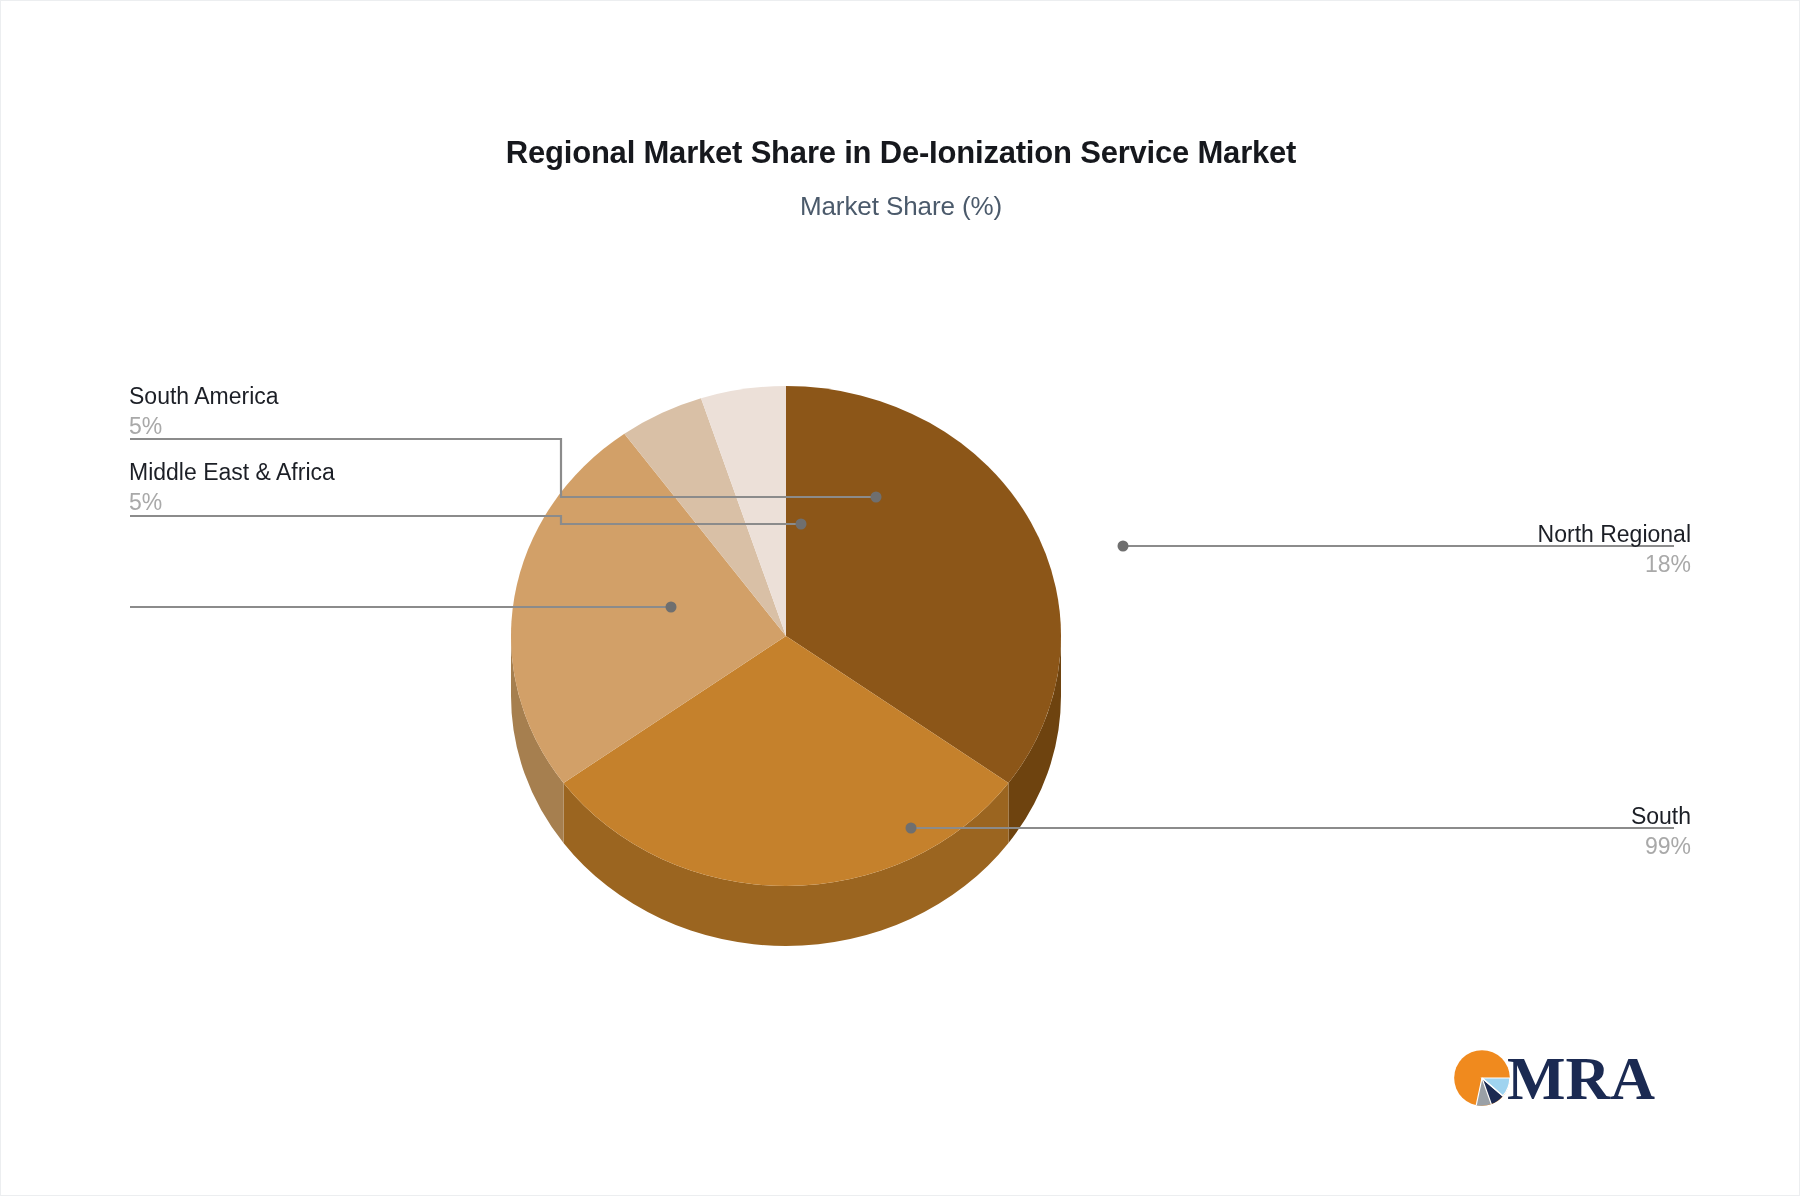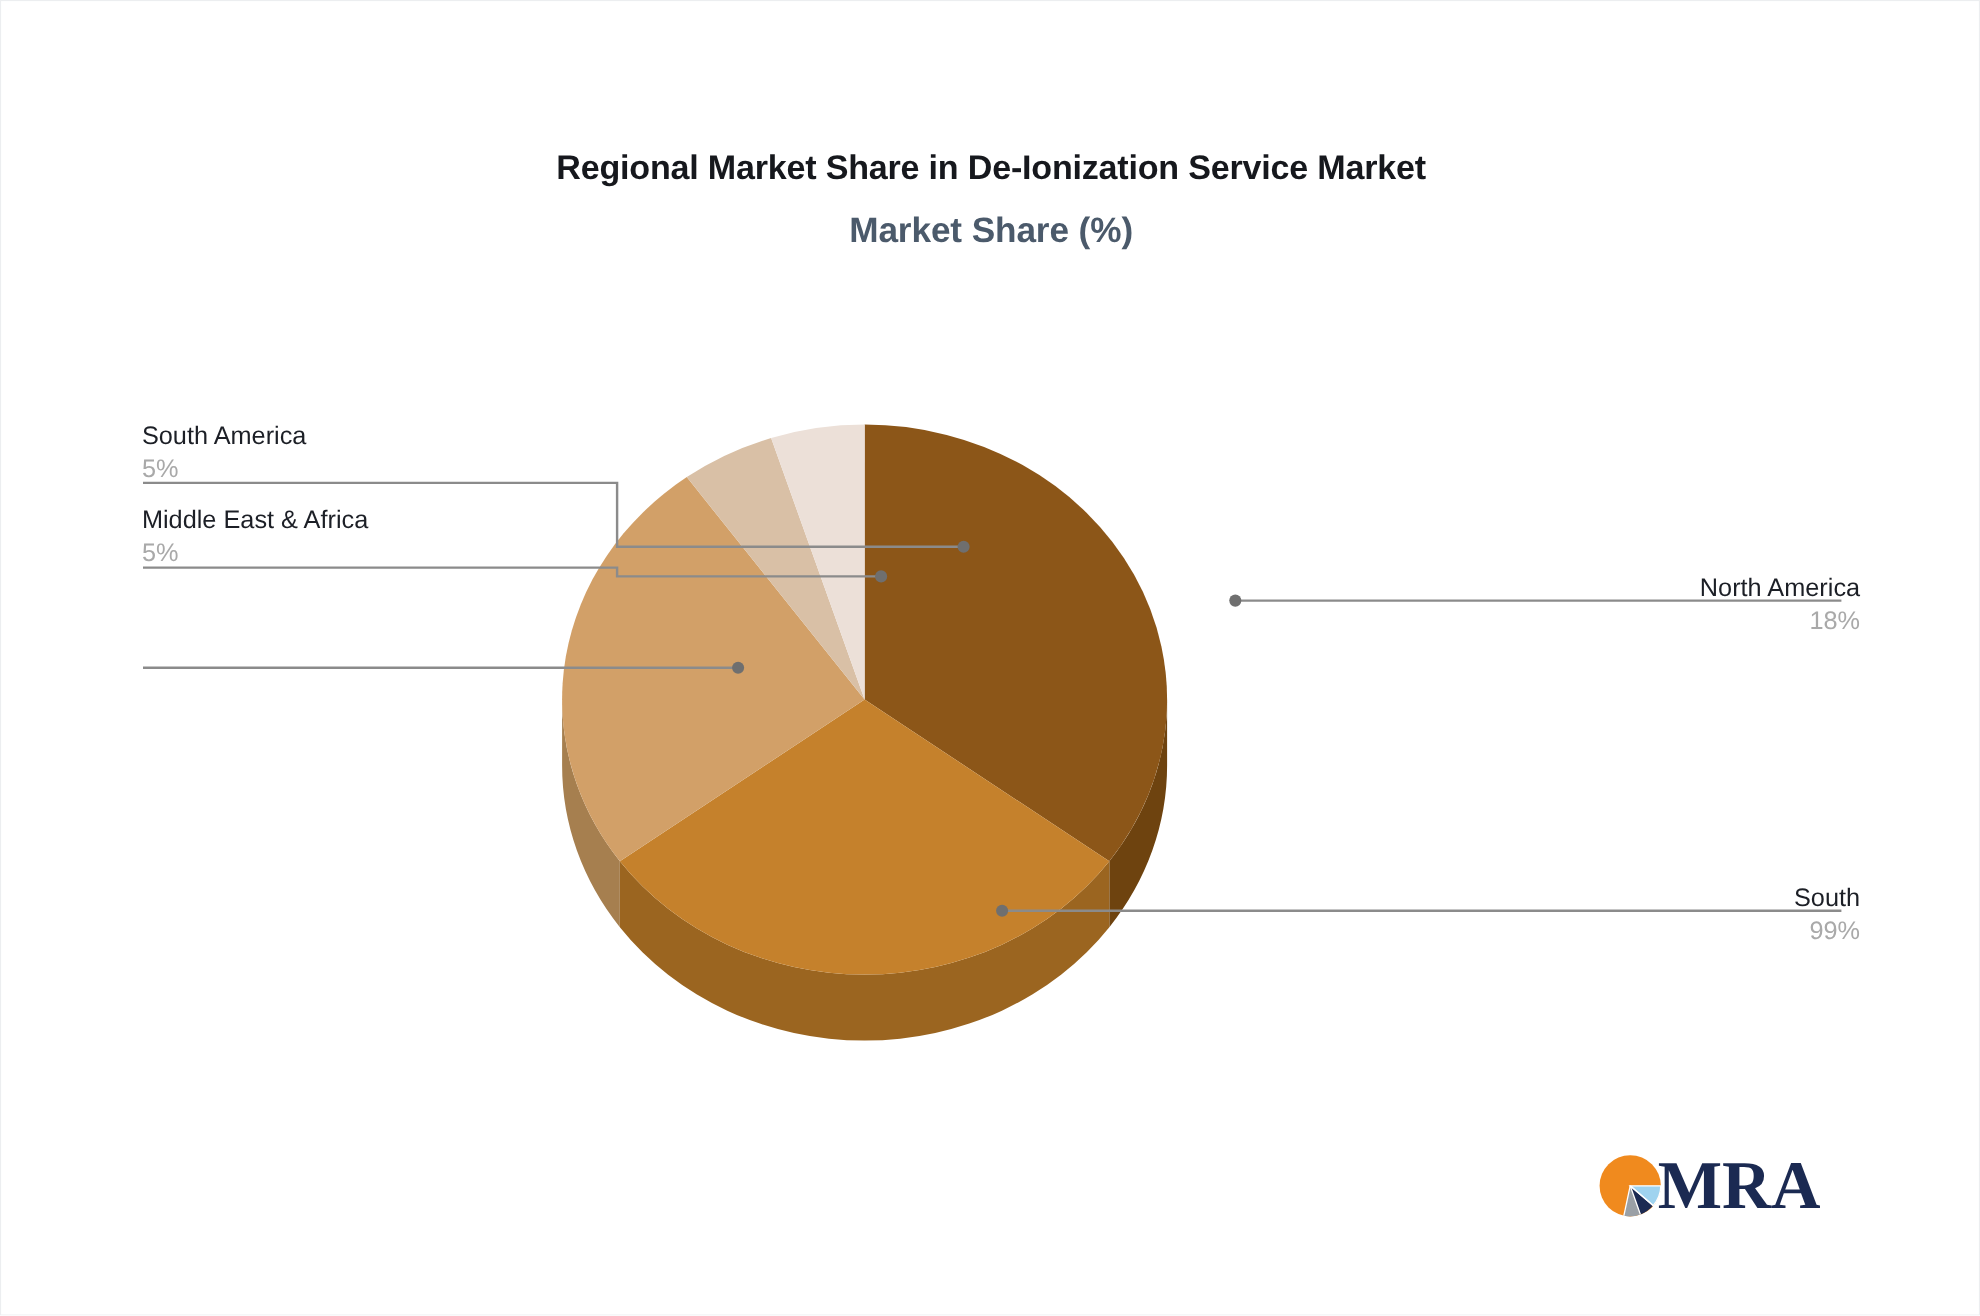--- a/index.html
+++ b/index.html
@@ -20,21 +20,21 @@
   #title{
     position:absolute;left:0;top:134px;width:1800px;
     text-align:center;
     font-size:31px;font-weight:bold;
     color:#16181d;
     letter-spacing:-0.2px;
   }
   #subtitle{
     position:absolute;left:0;top:190px;width:1800px;
     text-align:center;
-    font-size:32px;font-weight:bold;
+    font-size:26px;font-weight:normal;
     color:#4b5a6b;
     letter-spacing:-0.1px;
   }
   
   #stage{
     position:absolute;left:0;top:0;width:1800px;height:1196px;
   }
   svg.layer{position:absolute;left:0;top:0;width:1800px;height:1196px;}
   
   .callout{position:absolute;}
@@ -134,21 +134,21 @@
       <div class="pct">5%</div>
     </div>
 
     <div class="callout left" id="cal-mea">
       <div class="name">Middle East &amp; Africa</div>
       <div class="pct">5%</div>
     </div>
 
 
     <div class="callout right" id="cal-north">
-      <div class="name">North America</div>
+      <div class="name">North Regional</div>
       <div class="pct">18%</div>
     </div>
 
     <div class="callout right" id="cal-europe">
       <div class="name">South</div>
       <div class="pct">99%</div>
     </div>
 
   </div>
 

